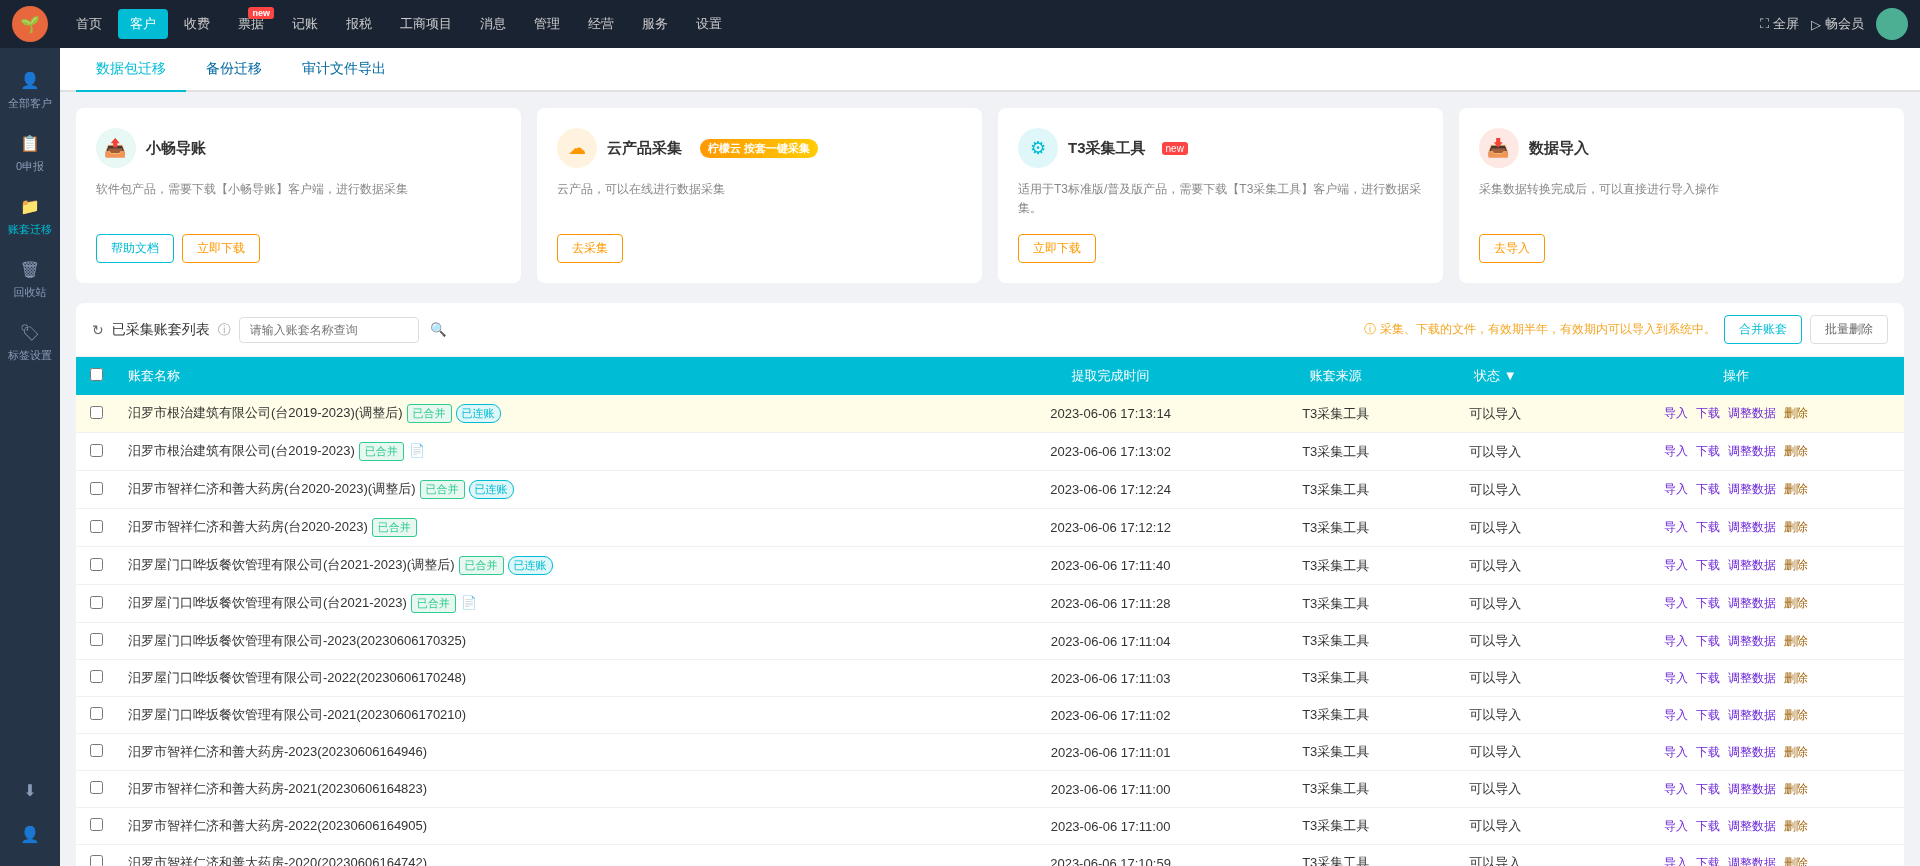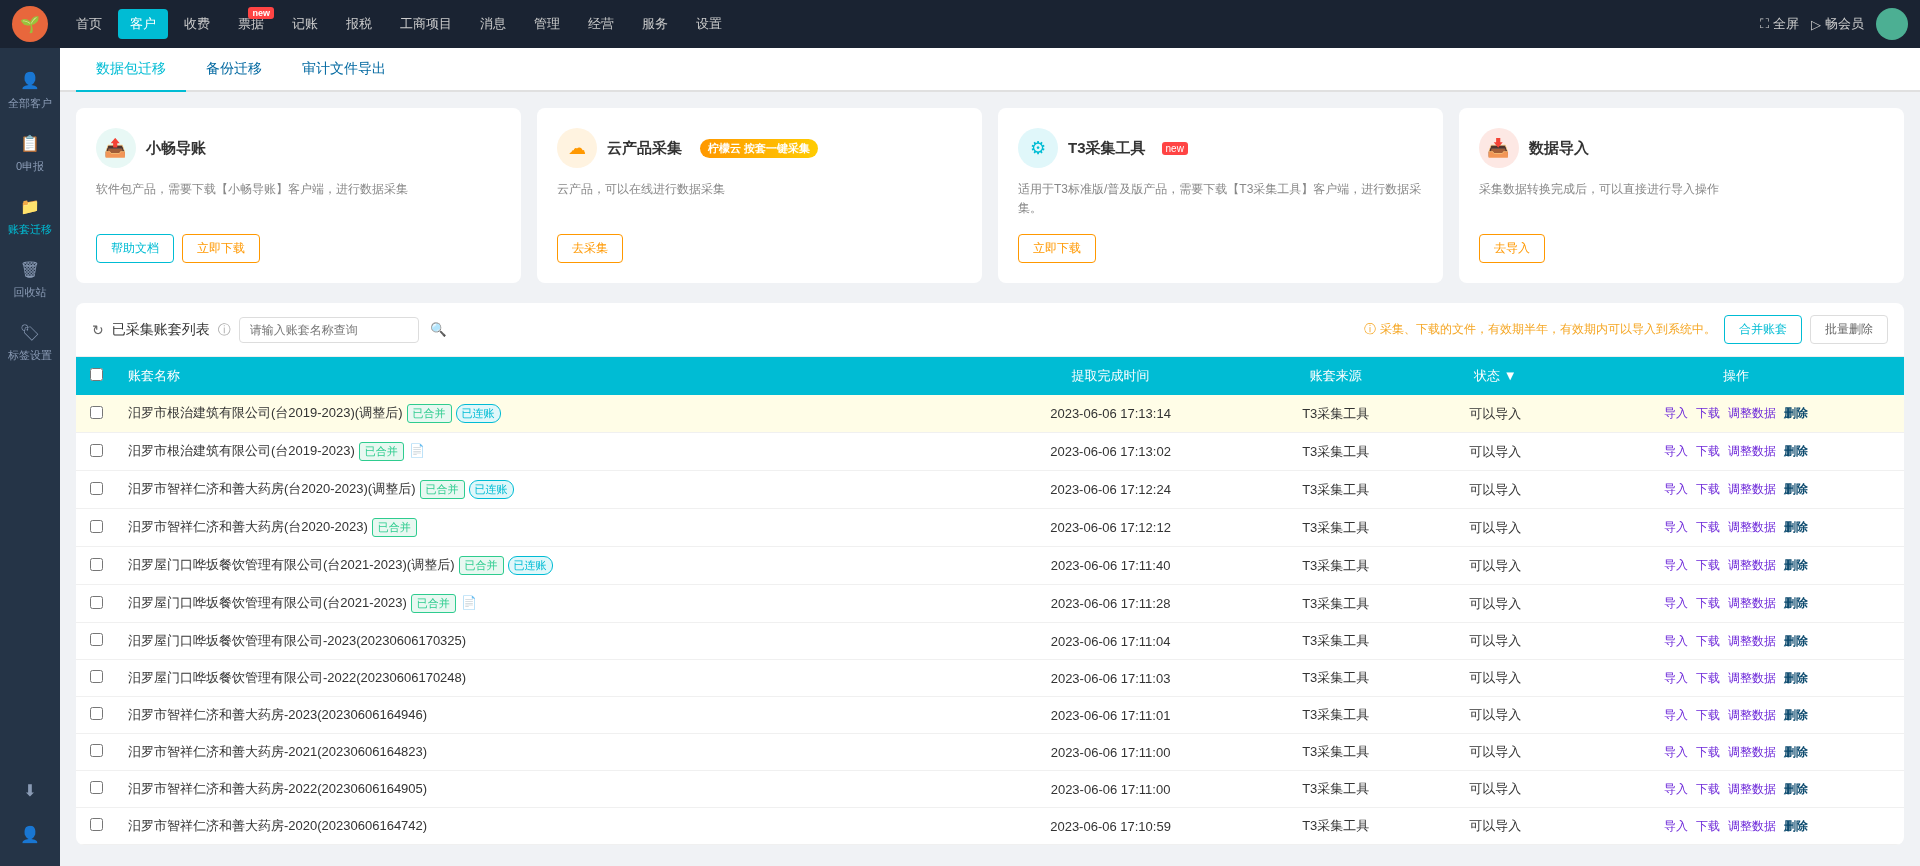--- a/index.html
+++ b/index.html
@@ -275,21 +275,21 @@
     .tag-teal {
       background: #e0f7fa; color: #00bcd4;
       border: 1px solid #00bcd4;
       border-radius: 9px; font-size: 11px; padding: 1px 5px;
       margin-left: 4px; display: inline-block;
     }
     .file-icon { color: #999; margin-left: 6px; cursor: pointer; }
     .action-link {
       color: #6d28d9; cursor: pointer; font-size: 12px; padding: 0 4px;
     }
-    .action-link.delete { color: #0c4a6e; font-weight: bold; }
+    .action-link.delete { color: #a16207; }
     .status-ok { color: #333; }
     td.actions { white-space: nowrap; }
     .checkbox-cell { text-align: center; }
     input[type=checkbox] { cursor: pointer; }
   </style>
 </head>
 <body>
 
 <nav class="top-nav">
   <div class="logo">🌱</div>
@@ -503,20 +503,28 @@
             <tr>
               <td class="checkbox-cell"><input type="checkbox" style=""></td>
               <td>汨罗屋门口哗坂餐饮管理有限公司-2022(20230606170248)</td>
               <td>2023-06-06 17:11:03</td>
               <td>T3采集工具</td>
               <td class="status-ok">可以导入</td>
               <td class="actions"><span class="action-link">导入</span><span class="action-link">下载</span><span class="action-link">调整数据</span><span class="action-link delete">删除</span></td>
             </tr>
             <tr>
               <td class="checkbox-cell"><input type="checkbox" style=""></td>
+              <td>汨罗屋门口哗坂餐饮管理有限公司-2021(20230606170210)</td>
+              <td>2023-06-06 17:11:02</td>
+              <td>T3采集工具</td>
+              <td class="status-ok">可以导入</td>
+              <td class="actions"><span class="action-link">导入</span><span class="action-link">下载</span><span class="action-link">调整数据</span><span class="action-link delete">删除</span></td>
+            </tr>
+            <tr>
+              <td class="checkbox-cell"><input type="checkbox" style=""></td>
               <td>汨罗市智祥仁济和善大药房-2023(20230606164946)</td>
               <td>2023-06-06 17:11:01</td>
               <td>T3采集工具</td>
               <td class="status-ok">可以导入</td>
               <td class="actions"><span class="action-link">导入</span><span class="action-link">下载</span><span class="action-link">调整数据</span><span class="action-link delete">删除</span></td>
             </tr>
             <tr>
               <td class="checkbox-cell"><input type="checkbox" style=""></td>
               <td>汨罗市智祥仁济和善大药房-2021(20230606164823)</td>
               <td>2023-06-06 17:11:00</td>

